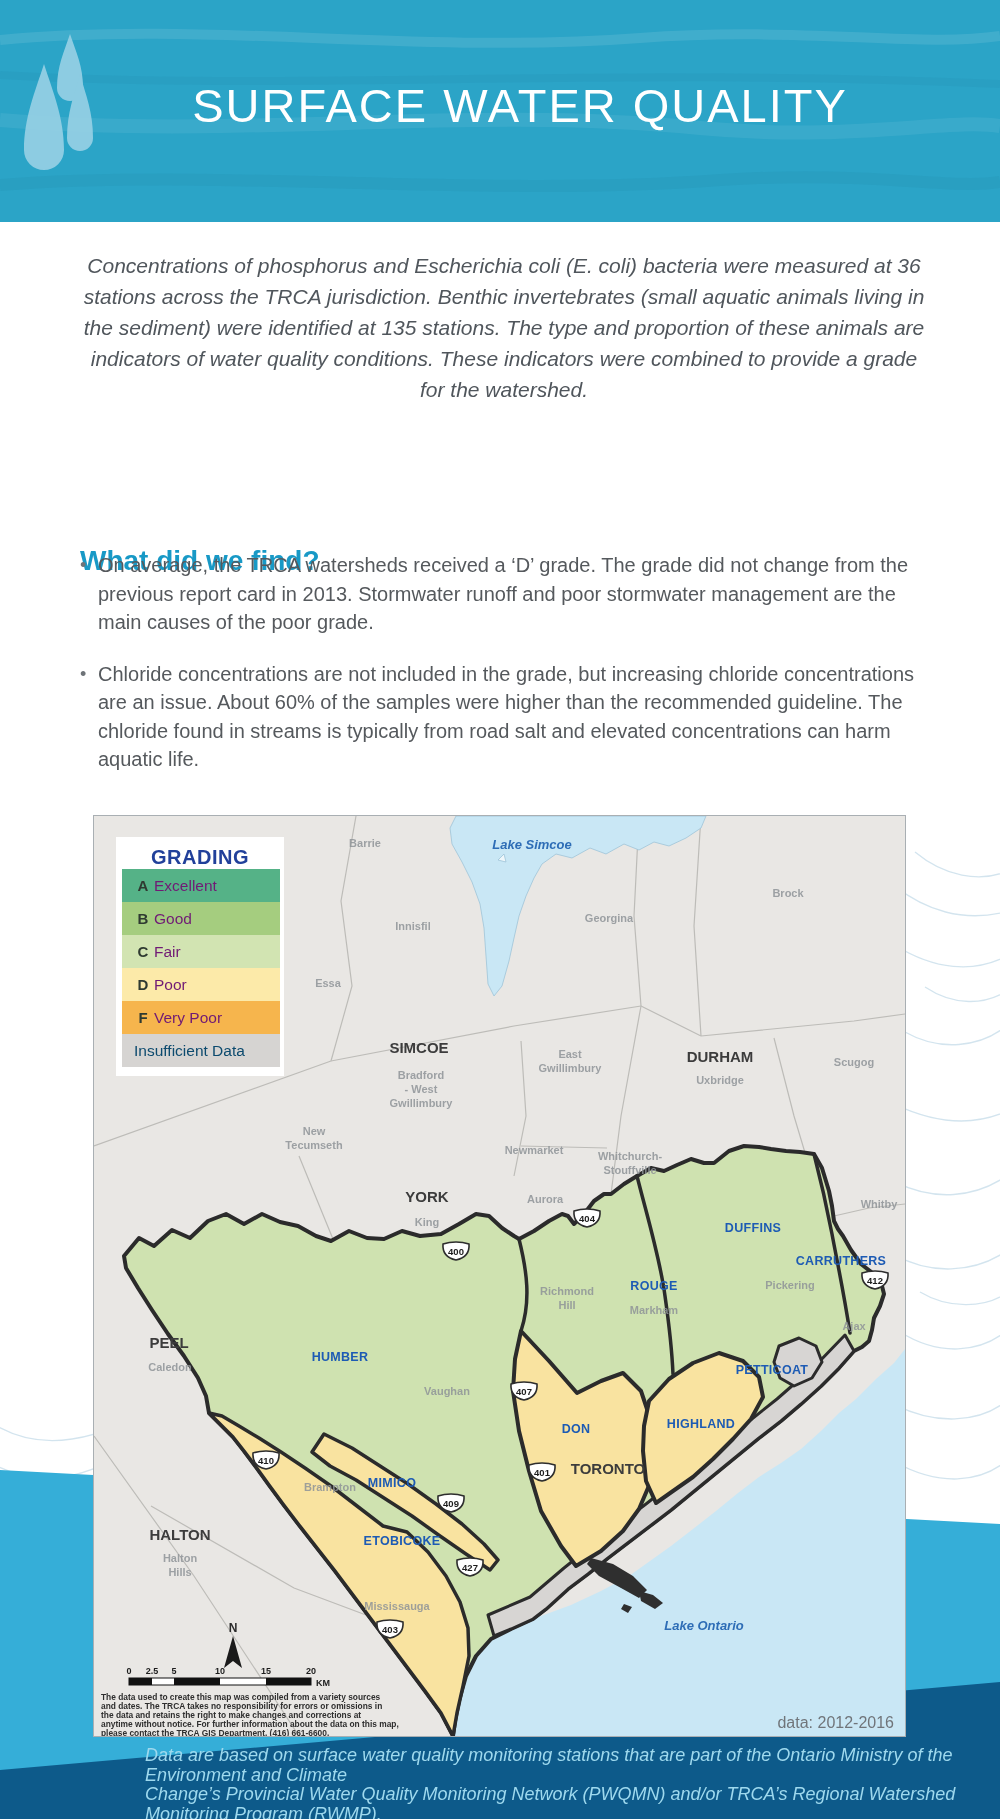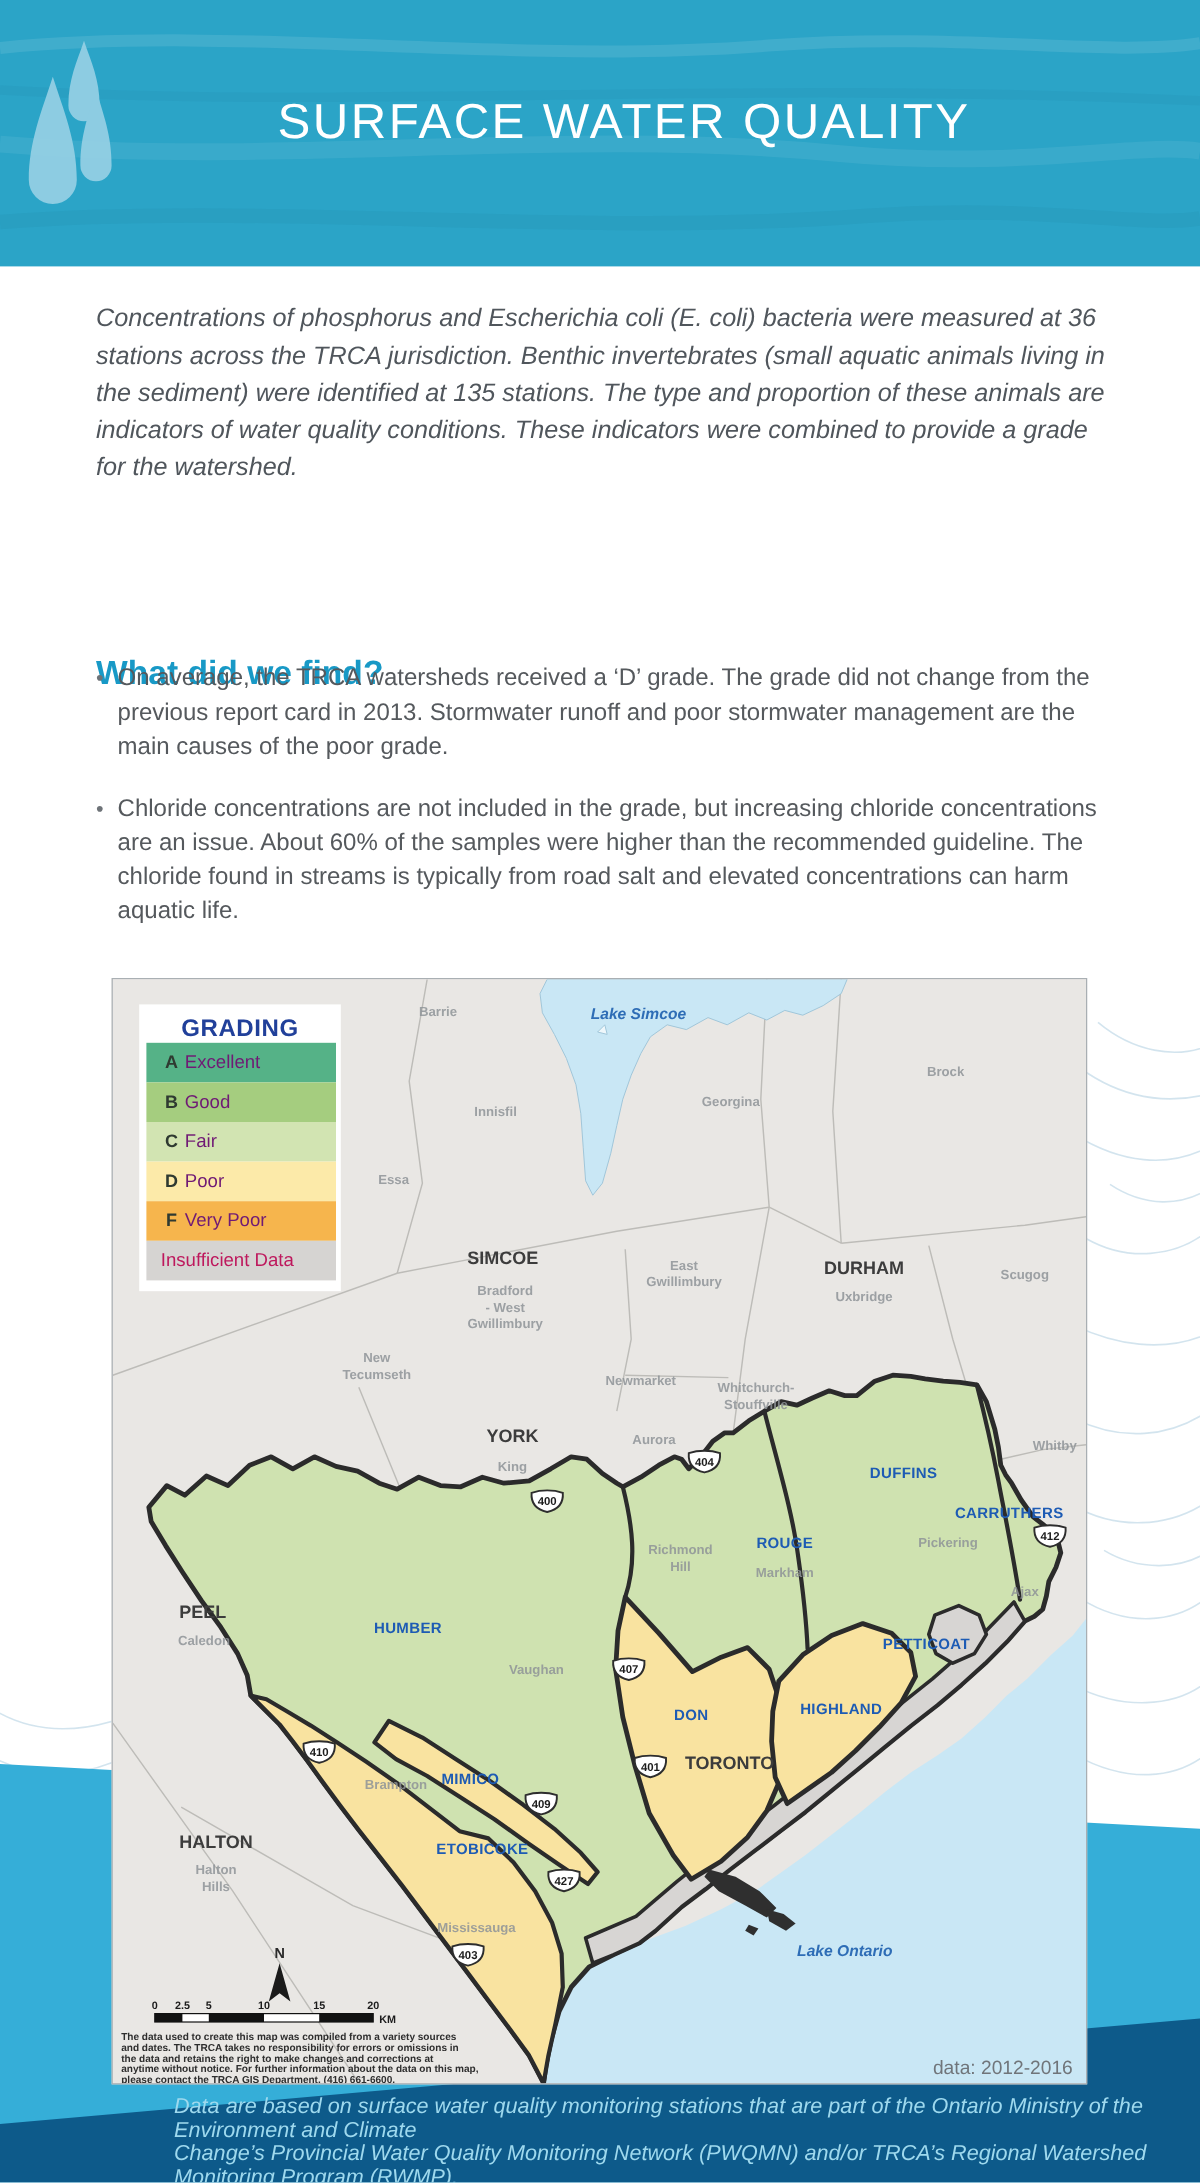--- a/index.html
+++ b/index.html
@@ -3,25 +3,25 @@
 <meta charset="utf-8">
 <style>
   html,body{margin:0;padding:0;background:#ffffff;}
   .page{position:relative;width:1000px;height:1819px;background:#ffffff;overflow:hidden;
         font-family:"Liberation Sans",sans-serif;}
 
   
   .banner{position:absolute;left:0;top:0;width:1000px;height:222px;background:#2ba4c7;overflow:hidden;}
   .banner svg{position:absolute;left:0;top:0;}
   .banner-title{position:absolute;left:0;top:78px;width:1000px;text-align:center;
-    color:#ffffff;font-size:41px;font-weight:300;letter-spacing:2px;padding-left:40px;box-sizing:border-box;}
+    color:#ffffff;font-size:47px;font-weight:300;letter-spacing:2px;padding-left:40px;box-sizing:border-box;}
 
   
   .intro{position:absolute;left:80px;top:250px;width:848px;font-style:italic;
-    font-size:21px;line-height:31px;color:#50565c;}
+    font-size:21px;line-height:31px;color:#50565c;text-align:center;}
   .find-head{position:absolute;left:80px;top:498px;font-size:28px;font-weight:bold;color:#1899c6;margin-top:47px;}
   .bullets{position:absolute;left:80px;top:551px;width:858px;}
   .bullet{position:relative;padding-left:18px;font-size:20px;line-height:28.5px;color:#55595d;margin-bottom:23px;}
   .bullet::before{content:"\2022";position:absolute;left:0;top:0;color:#6e7378;font-size:18px;}
 
   
   .bands{position:absolute;left:0;top:1400px;}
   .waves{position:absolute;pointer-events:none;}
 
   .footer-text{position:absolute;left:145px;top:1746px;width:880px;font-style:italic;
@@ -32,21 +32,21 @@
     border:1px solid #a9afb3;overflow:hidden;}
   .map-box svg.mainmap{position:absolute;left:0;top:0;}
 
   
   .legend{position:absolute;left:22px;top:21px;width:168px;height:239px;background:#ffffff;}
   .lg-title{color:#21409a;font-weight:bold;font-size:20px;text-align:center;padding-top:9px;letter-spacing:.5px;}
   .lg-row{margin:0 4px 0 6px;height:33px;display:flex;align-items:center;}
   .lg-letter{font-weight:bold;font-size:15px;color:#2f3a31;width:22px;text-align:center;margin-left:10px;}
   .lg-label{font-size:15.5px;color:#701a75;}
   .lg-row.insuff{margin:0 4px 0 6px;}
-  .lg-row.insuff .lg-label{margin-left:12px;color:#be185d;}
+  .lg-row.insuff .lg-label{margin-left:12px;color:#0c4a6e;}
   text.region{font-size:15px;font-weight:bold;fill:#3c3c3c;text-anchor:middle;}
   text.muni{font-size:11px;fill:#8f9498;text-anchor:middle;font-weight:bold;opacity:.85;}
   text.wshed{font-size:12.5px;font-weight:bold;fill:#1d5bb4;text-anchor:middle;letter-spacing:.3px;}
   text.lake{font-size:13px;font-weight:bold;font-style:italic;fill:#2e6db6;text-anchor:middle;}
   text.shieldnum{font-size:9.5px;font-weight:bold;fill:#1c1c1c;text-anchor:middle;}
   text.scaletick{font-size:9px;font-weight:bold;fill:#1c1c1c;text-anchor:middle;}
   text.scaleunit{font-size:9px;font-weight:bold;fill:#1c1c1c;}
   text.northn{font-size:12px;font-weight:bold;fill:#2b2b2b;text-anchor:middle;}
   text.disclaim{font-size:8.4px;font-weight:bold;fill:#2e2e2e;}
   text.datanote{font-size:16px;fill:#70757a;text-anchor:end;}

